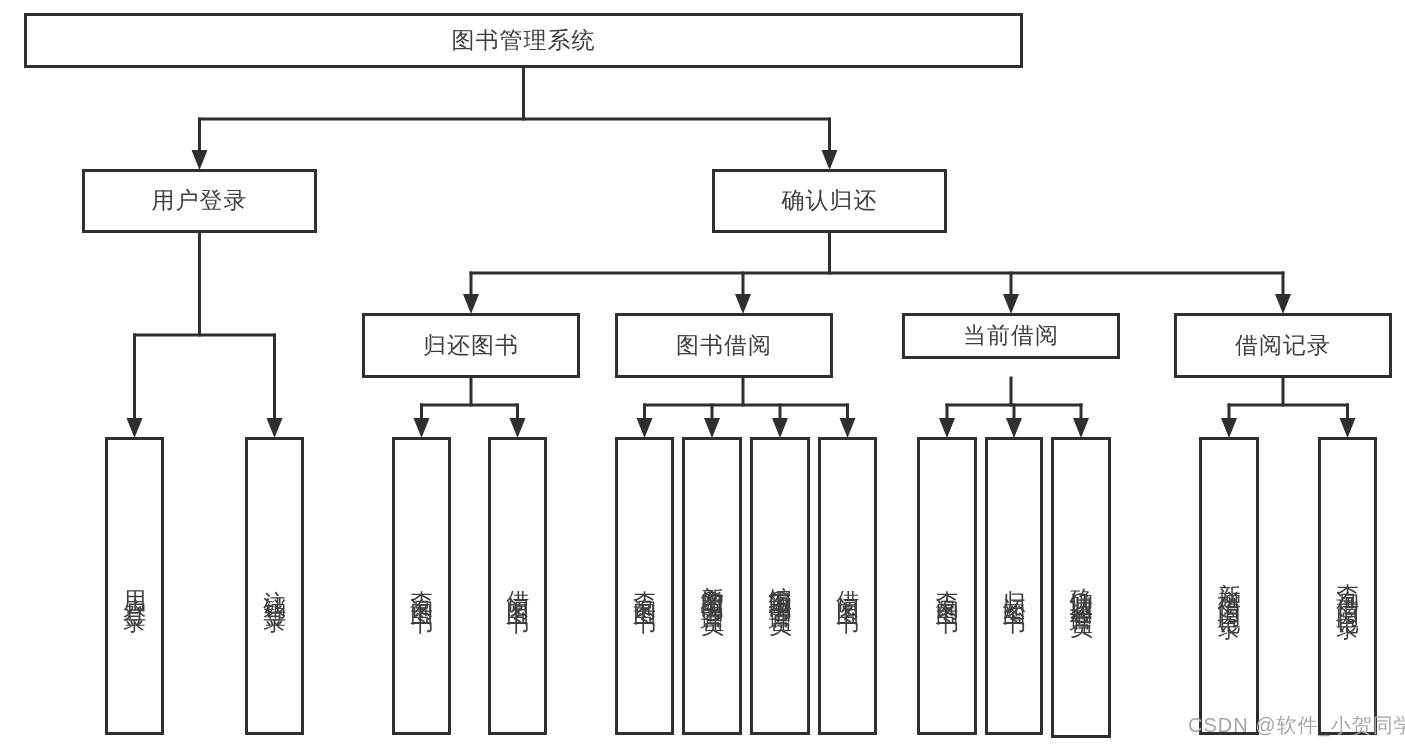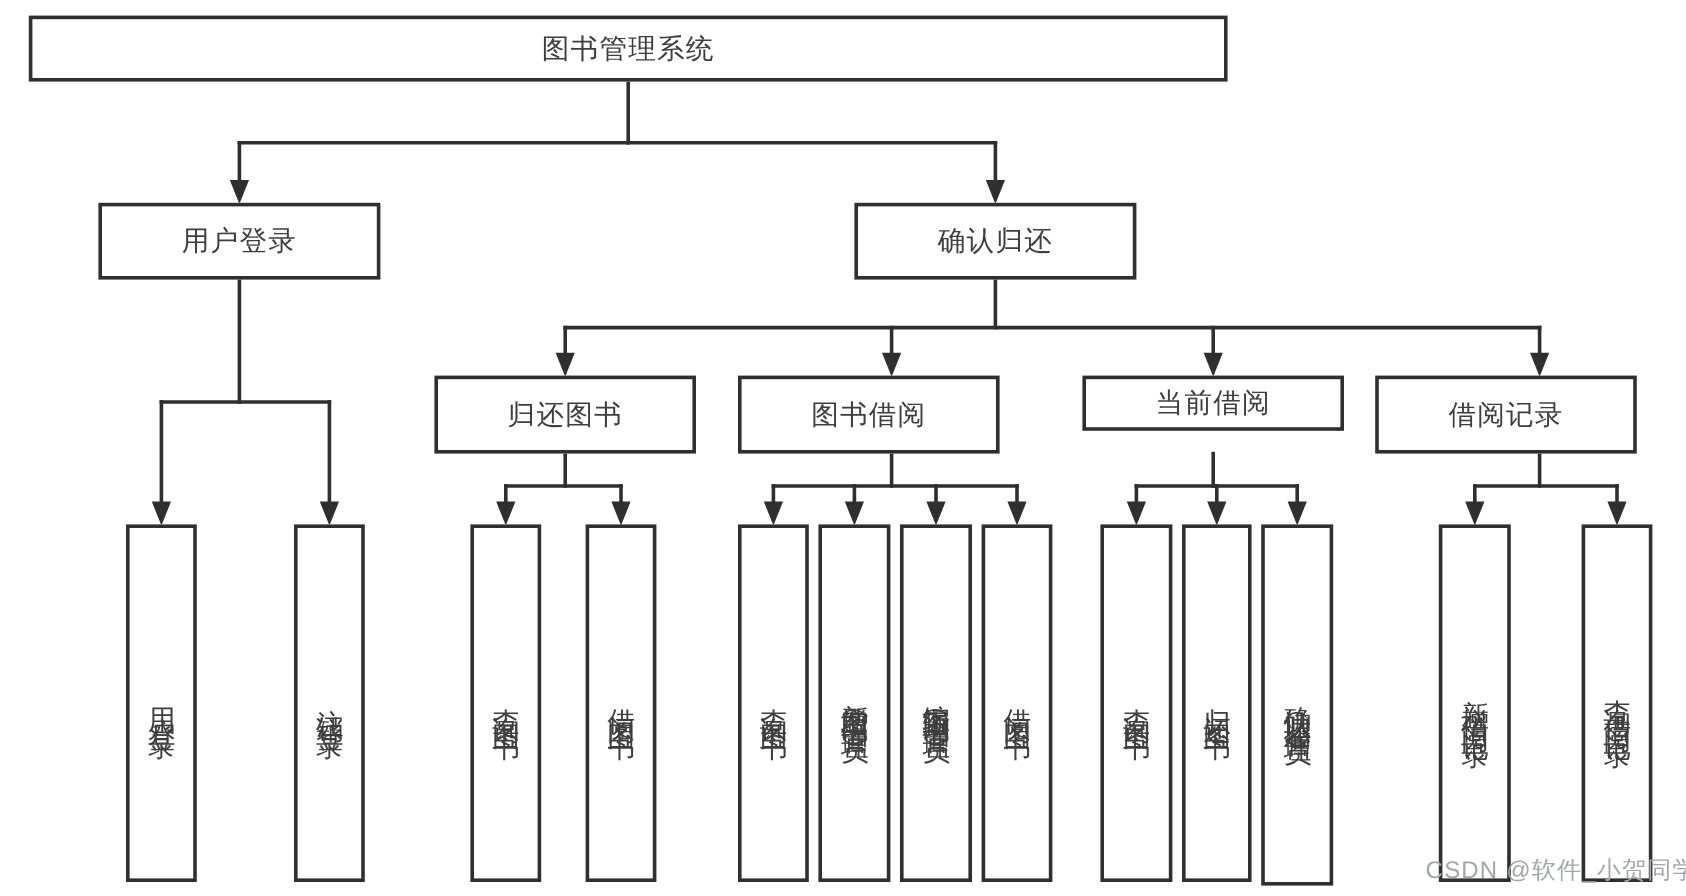--- a/index.html
+++ b/index.html
@@ -119,21 +119,21 @@
       <line x1="1347.5" y1="405" x2="1347.5" y2="423" stroke="#2f2f2f" stroke-width="3" stroke-linecap="square"></line>
       <polygon points="1347.5,438 1339.5,418 1355.5,418" fill="#2f2f2f"></polygon>
     </svg>
   <div id="nodes-layer">
       <div class="node horizontal" style="left: 24px; top: 13px; width: 999px; height: 55px;">图书管理系统</div>
       <div class="node horizontal" style="left: 82px; top: 169px; width: 235px; height: 64px;">用户登录</div>
       <div class="node horizontal" style="left: 712px; top: 169px; width: 235px; height: 64px;">确认归还</div>
       <div class="node horizontal" style="left: 362px; top: 313px; width: 218px; height: 65px;">归还图书</div>
       <div class="node horizontal" style="left: 615px; top: 313px; width: 218px; height: 65px;">图书借阅</div>
       <div class="node horizontal" style="left: 902px; top: 313px; width: 218px; height: 46px;">当前借阅</div>
-      <div class="node horizontal" style="left: 1146px; top: 313px; width: 218px; height: 65px;">借阅记录</div>
+      <div class="node horizontal" style="left: 1174px; top: 313px; width: 218px; height: 65px;">借阅记录</div>
       <div class="node vertical" style="left: 105px; top: 437px; width: 59px; height: 298px;">用户登录</div>
       <div class="node vertical" style="left: 245px; top: 437px; width: 59px; height: 298px;">注销登录</div>
       <div class="node vertical" style="left: 392px; top: 437px; width: 59px; height: 298px;">查询图书</div>
       <div class="node vertical" style="left: 488px; top: 437px; width: 59px; height: 298px;">借阅图书</div>
       <div class="node vertical" style="left: 615px; top: 437px; width: 59px; height: 298px;">查询图书</div>
       <div class="node vertical long" style="left: 682px; top: 437px; width: 60px; height: 298px;">新增图书（管理员）</div>
       <div class="node vertical long" style="left: 750px; top: 437px; width: 60px; height: 298px;">编辑图书（管理员）</div>
       <div class="node vertical" style="left: 818px; top: 437px; width: 59px; height: 298px;">借阅图书</div>
       <div class="node vertical" style="left: 917px; top: 437px; width: 60px; height: 298px;">查询图书</div>
       <div class="node vertical" style="left: 985px; top: 437px; width: 58px; height: 298px;">归还图书</div>

